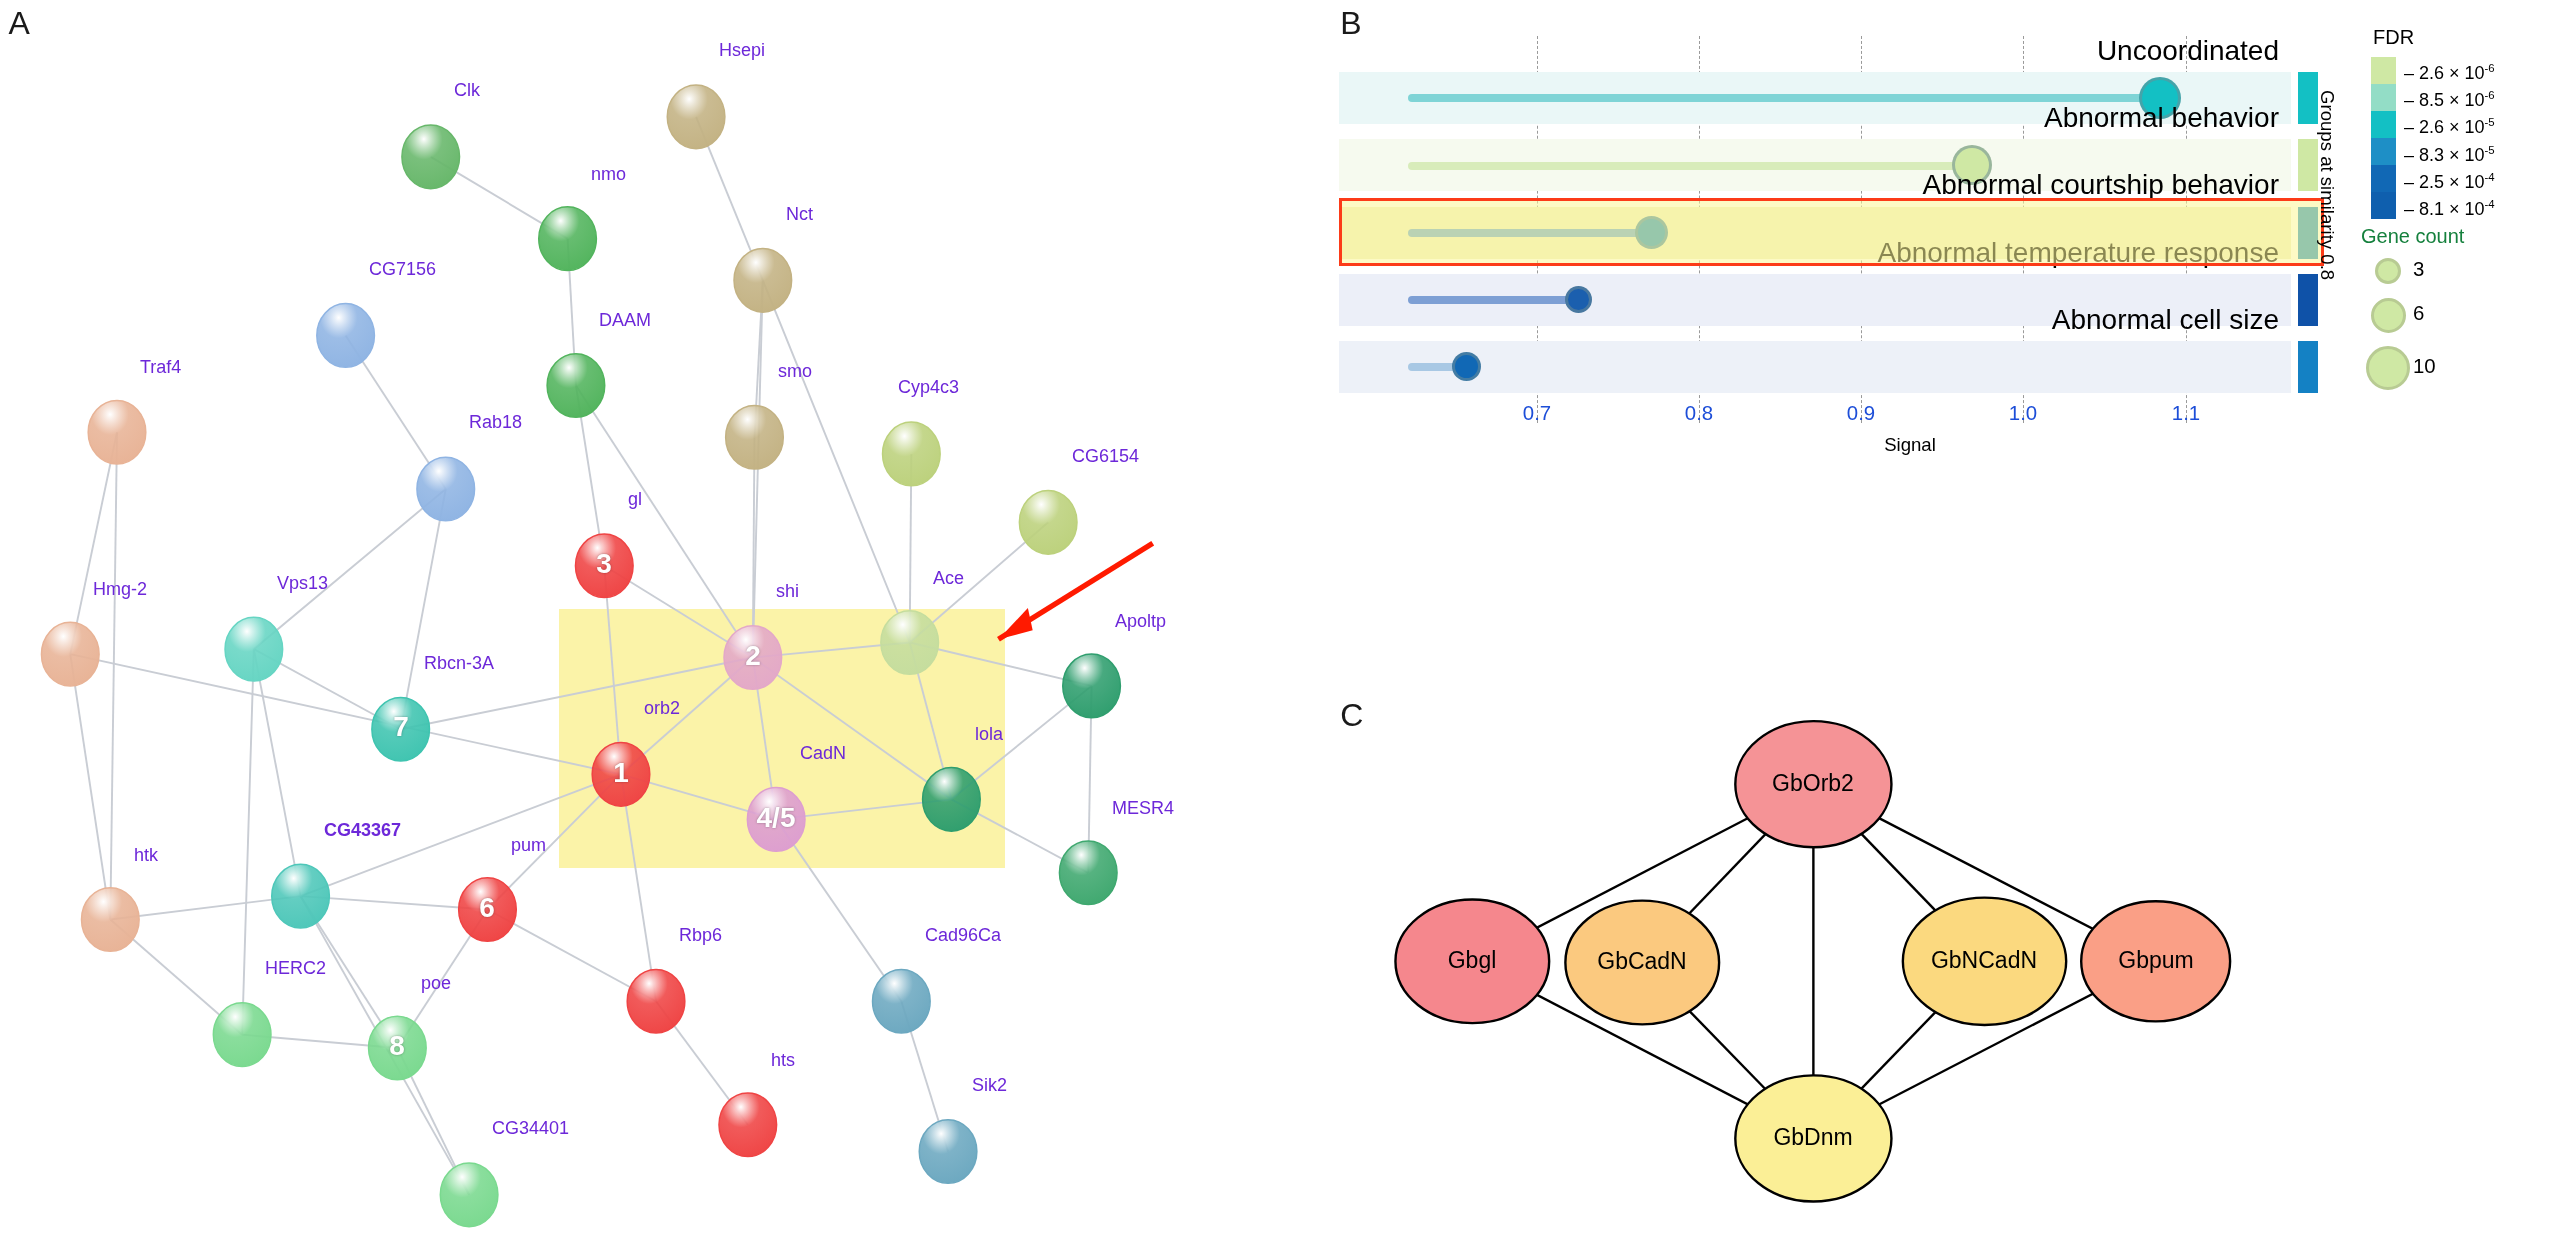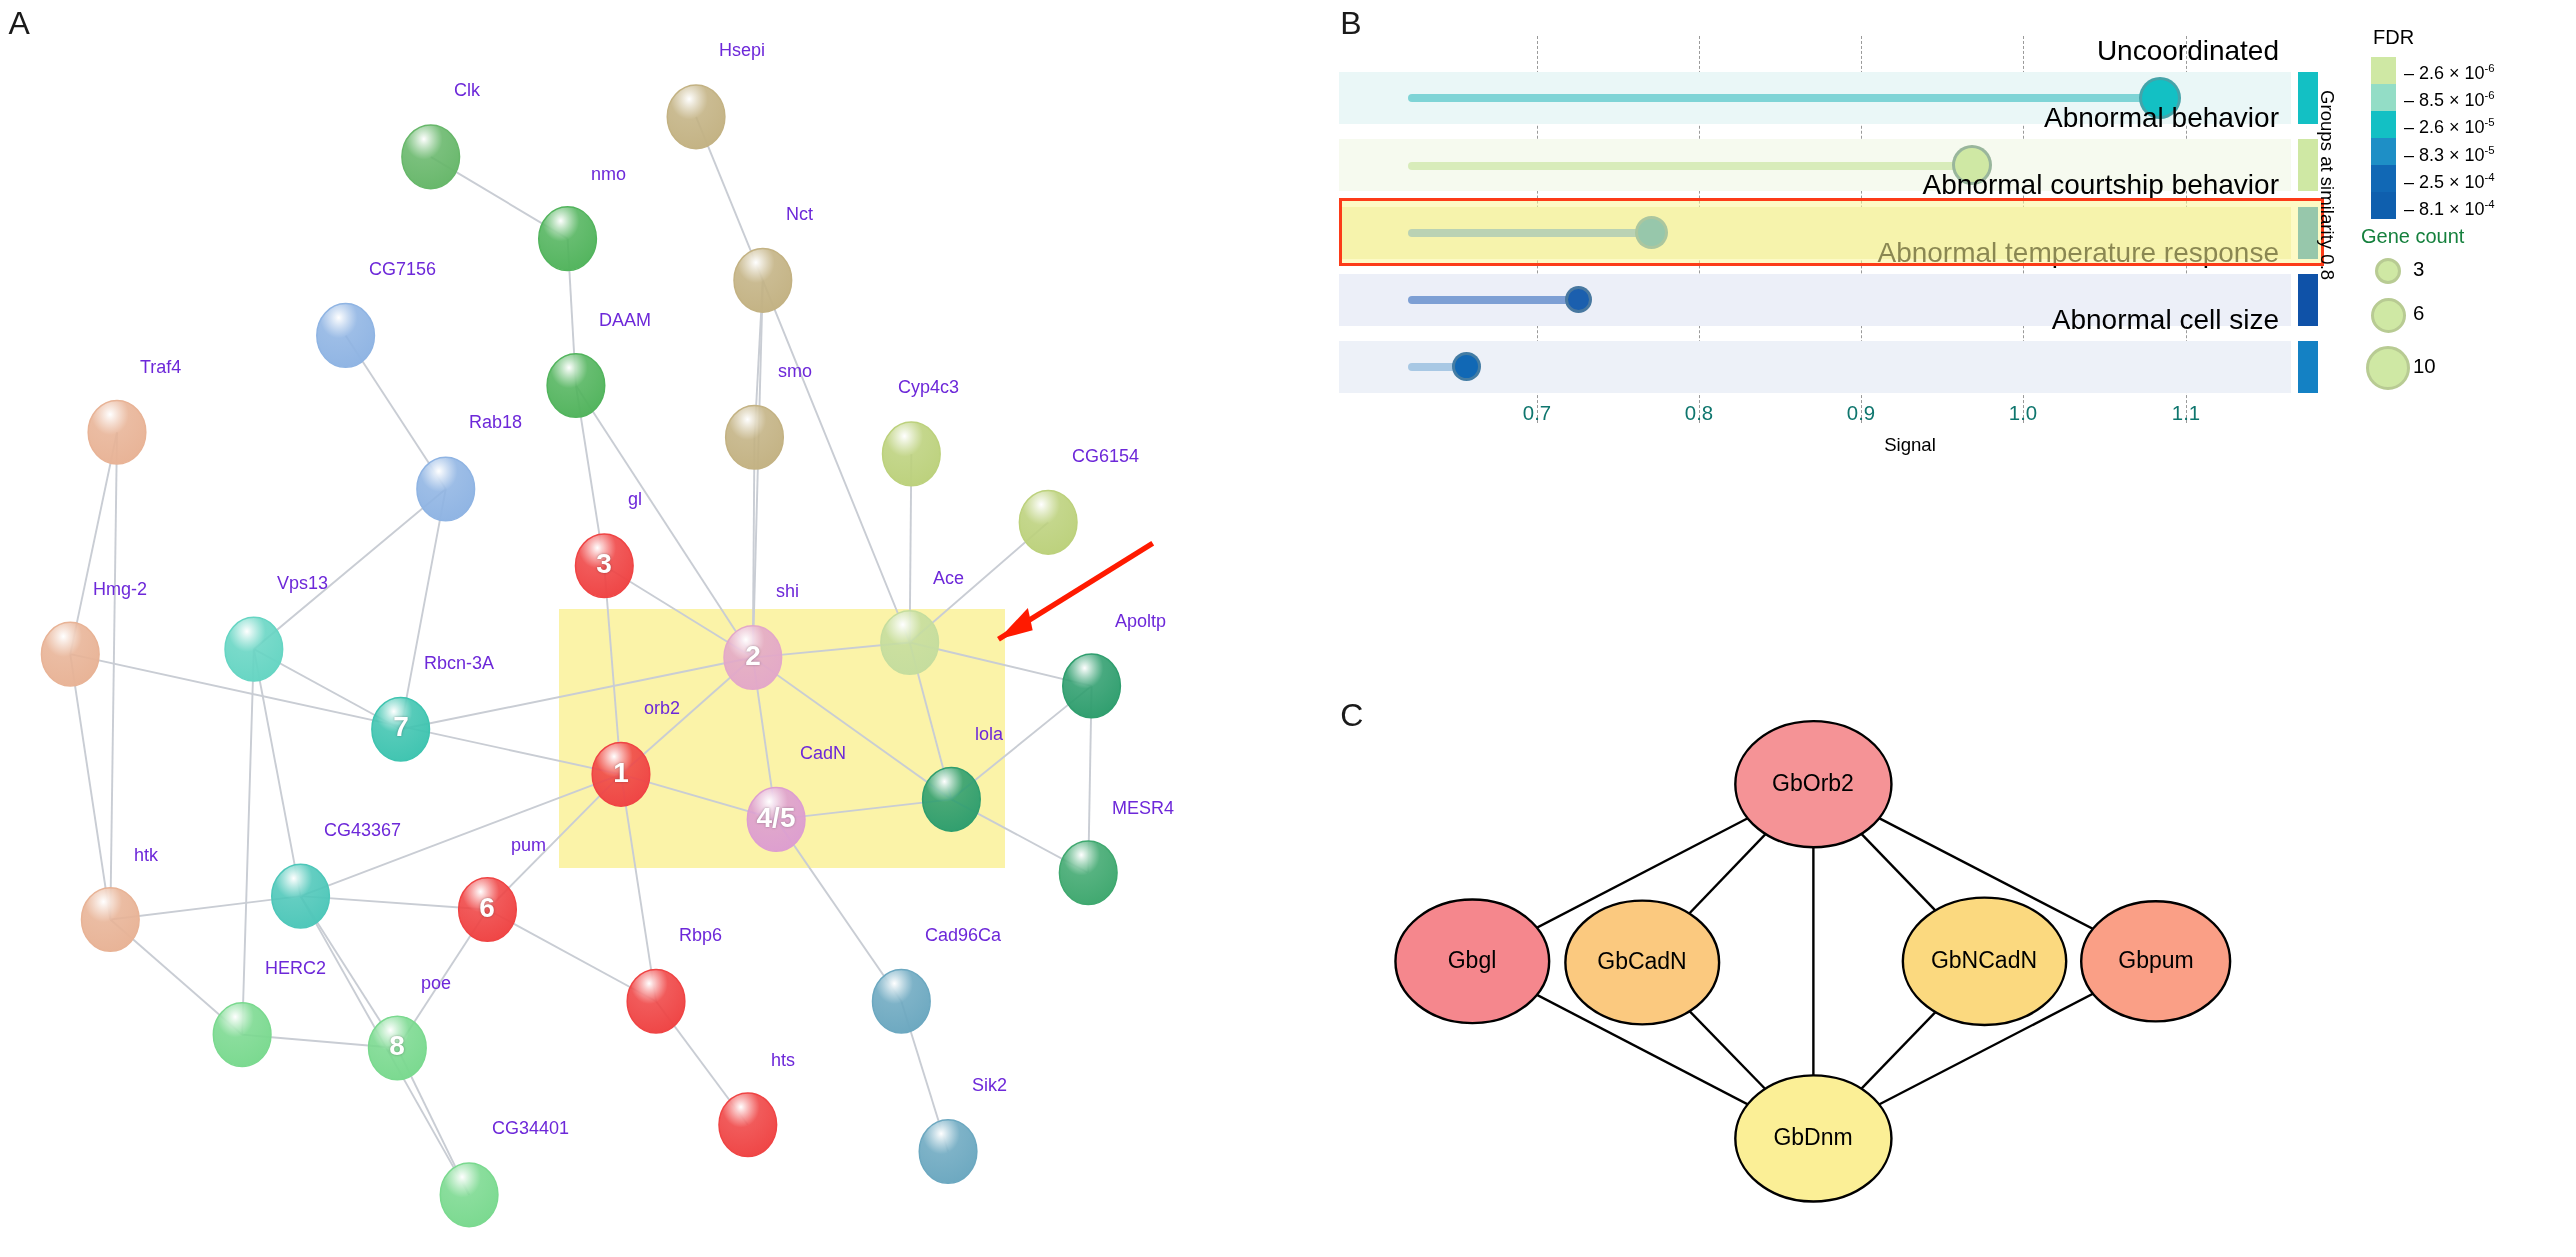--- a/index.html
+++ b/index.html
@@ -13,21 +13,21 @@
            text-shadow:0 0 2.4px rgba(0,0,0,.35);pointer-events:none;}
   
   #panelB{position:absolute;left:1339px;top:0;width:1237px;height:655px;}
   #chartTitle{position:absolute;left:228px;top:13.2px;width:636px;text-align:center;font-size:21.6px;font-weight:bold;color:#000;}
   .rowband{position:absolute;left:0;height:52px;}
   .rowlabel{position:absolute;font-size:28px;color:#000;white-space:nowrap;text-align:right;}
   .stem{position:absolute;height:7.8px;border-radius:4.2px;}
   .dot{position:absolute;border-radius:50%;box-sizing:border-box;}
   .sidebar-seg{position:absolute;width:20.4px;}
   .gridline{position:absolute;width:0;border-left:1.2px dashed #9a9a9a;}
-  .xtick{position:absolute;font-size:20.4px;color:#0f766e;text-align:center;width:72px;}
+  .xtick{position:absolute;font-size:20.4px;color:#1d4ed8;text-align:center;width:72px;}
   #xaxis-title{position:absolute;font-size:18.6px;color:#000;text-align:center;width:180px;}
   #groupsAxisLabel{position:absolute;font-size:18.6px;color:#000;transform:rotate(90deg);transform-origin:left top;white-space:nowrap;}
   #redbox{position:absolute;border:3.6px solid #fc3b18;box-sizing:border-box;}
   #fdrTitle{position:absolute;font-size:20px;color:#000;}
   .fdrswatch{position:absolute;width:25px;height:27px;}
   .fdrtick{position:absolute;font-size:18px;color:#000;white-space:nowrap;}
   .fdrtick sup{font-size:11.4px;}
   #gcTitle{position:absolute;font-size:20px;color:#15803d;}
   .gccircle{position:absolute;border-radius:50%;background:#cfe8a4;border:3px solid #b8cb93;box-sizing:border-box;}
   .gclabel{position:absolute;font-size:20.4px;color:#000;}
@@ -311,21 +311,21 @@
       <div class="nodelabel" style="left: 933px; top: 568px;">Ace</div>
       <div class="nodelabel" style="left: 1115px; top: 611px;">Apoltp</div>
       <div class="nodelabel" style="left: 424px; top: 653px;">Rbcn-3A</div>
       <div class="nodenum" style="left: 365px; top: 711px; width: 72px;">7</div>
       <div class="nodelabel" style="left: 644px; top: 698px;">orb2</div>
       <div class="nodenum" style="left: 585px; top: 757px; width: 72px;">1</div>
       <div class="nodelabel" style="left: 800px; top: 743px;">CadN</div>
       <div class="nodenum" style="left: 740px; top: 802px; width: 72px;">4/5</div>
       <div class="nodelabel" style="left: 975px; top: 724px;">lola</div>
       <div class="nodelabel" style="left: 1112px; top: 798px;">MESR4</div>
-      <div class="nodelabel" style="left: 324px; top: 820px;">CG43367</div>
+      <div class="nodelabel" style="left: 324px; top: 820px; font-weight: bold;">CG43367</div>
       <div class="nodelabel" style="left: 511px; top: 835px;">pum</div>
       <div class="nodenum" style="left: 451px; top: 892px; width: 72px;">6</div>
       <div class="nodelabel" style="left: 134px; top: 845px;">htk</div>
       <div class="nodelabel" style="left: 679px; top: 925px;">Rbp6</div>
       <div class="nodelabel" style="left: 925px; top: 925px;">Cad96Ca</div>
       <div class="nodelabel" style="left: 265px; top: 958px;">HERC2</div>
       <div class="nodelabel" style="left: 421px; top: 973px;">poe</div>
       <div class="nodenum" style="left: 361px; top: 1030px; width: 72px;">8</div>
       <div class="nodelabel" style="left: 771px; top: 1050px;">hts</div>
       <div class="nodelabel" style="left: 972px; top: 1075px;">Sik2</div>

